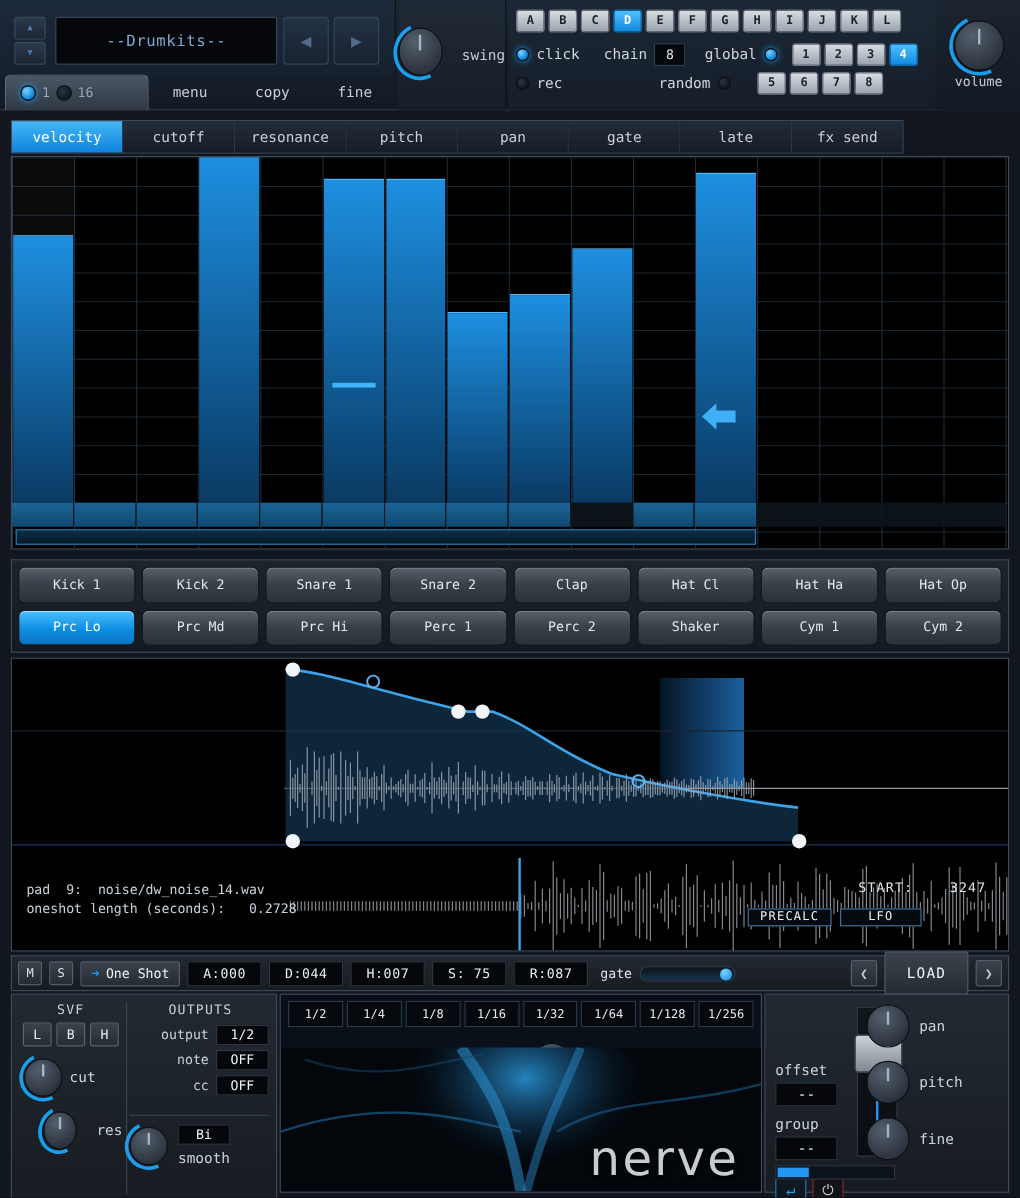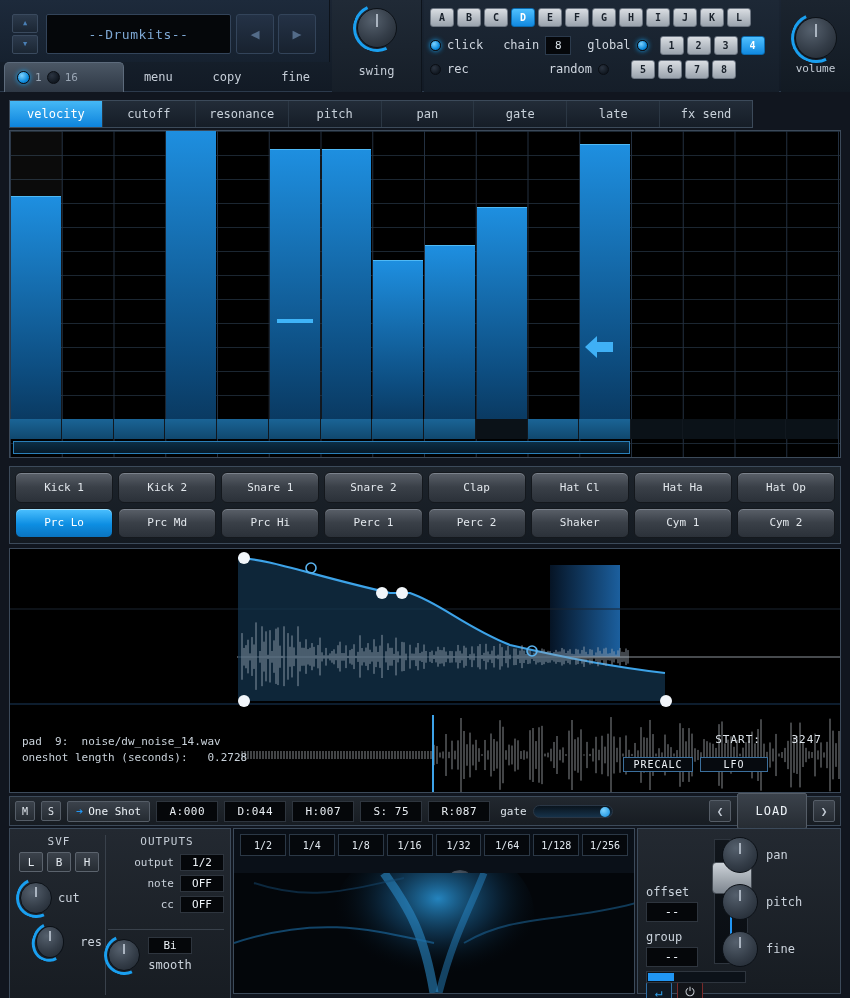--- a/index.html
+++ b/index.html
@@ -43,21 +43,21 @@
   .led.on{background:radial-gradient(circle at 35% 32%,#7cd2ff,#0e8bdd 62%,#0a5c99);
     box-shadow:0 0 5px #15a0ee;}
   .led.off{background:radial-gradient(circle at 35% 32%,#2b3441,#111821 70%);}
   .led.sm{width:11px;height:11px;}
   .modetab .lbl{color:#9aa6b4;font-size:11px;}
   .menutxt{flex:1;display:flex;align-items:center;justify-content:space-around;}
   .menutxt span{color:#c6ced8;font-size:12px;}
 
   .swingwrap{position:absolute;left:332px;top:0;width:90px;height:92px;
     background:linear-gradient(180deg,#202a36,#161e28);border-right:1px solid #0d131b;
-    display:flex;flex-direction:column;align-items:center;justify-content:center;gap:16px;}
+    display:flex;flex-direction:row;align-items:center;justify-content:center;gap:16px;}
   .knob{position:relative;border-radius:50%;
     background:radial-gradient(circle at 38% 30%,#55606d,#343d48 55%,#1e252e);
     border:1px solid #0c1117;}
   .knob .ring{position:absolute;inset:-5px;border-radius:50%;
     border:3px solid transparent;border-left-color:#1a9fef;border-bottom-color:#1a9fef;
     transform:rotate(20deg);}
   .knob .ind{position:absolute;left:50%;top:14%;width:2px;height:34%;
     background:#aab4c0;transform:translateX(-50%);}
   .swingwrap .cap{color:#c3cbd5;font-size:12px;}
 
@@ -933,20 +933,21 @@
         </radialGradient>
       </defs>
       <rect width="402" height="120" fill="#03060a"></rect>
       <ellipse cx="200" cy="40" rx="100" ry="72" fill="url(#ng)"></ellipse>
       <path d="M150 0 C175 35 190 60 200 120" stroke="#2b8fd0" stroke-width="9" fill="none" opacity="0.55"></path>
       <path d="M250 0 C235 38 220 62 205 120" stroke="#2b8fd0" stroke-width="7" fill="none" opacity="0.45"></path>
       <path d="M0 70 C90 40 150 60 200 70" stroke="#1d6ea6" stroke-width="2" fill="none" opacity="0.6"></path>
       <path d="M402 30 C330 50 280 40 230 70" stroke="#1d6ea6" stroke-width="2" fill="none" opacity="0.5"></path>
       <path d="M20 10 C80 30 120 15 170 5" stroke="#154a72" stroke-width="2" fill="none" opacity="0.5"></path>
     </svg>
+    <div class="logo">nerve</div>
   </div>
 
   <div class="br">
     <div style="position:absolute;left:8px;top:8px;width:62px">
       <div class="oglbl">offset</div>
       <div class="ogbox" style="margin-top:3px">--</div>
       <div class="oglbl" style="margin-top:8px">group</div>
       <div class="ogbox" style="margin-top:3px">--</div>
       <div style="display:flex;gap:5px;margin-top:14px">
         <div style="width:26px;height:22px;border:1px solid #2f6fa6;border-radius:3px;background:#101922;color:#2f9fe8;font-size:13px;display:flex;align-items:center;justify-content:center">↵</div>

